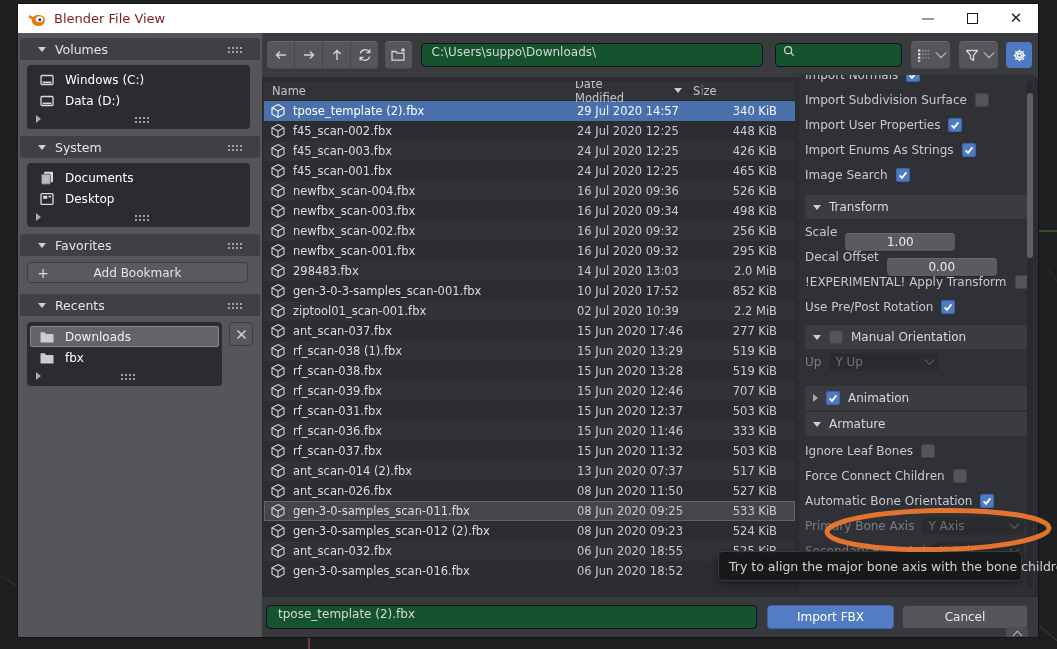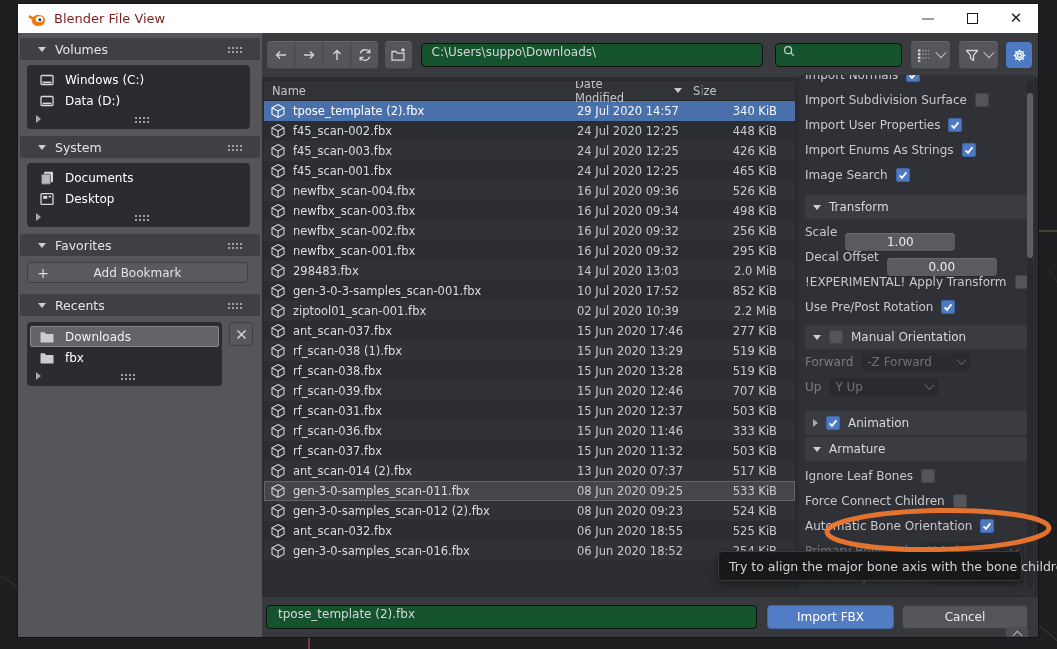--- a/index.html
+++ b/index.html
@@ -582,20 +582,32 @@
                 <svg width="16" height="16" viewBox="0 0 16 16" fill="none" stroke="currentColor" stroke-width="1.1">
                   <path d="M8 1.6 L14 4.8 V11.2 L8 14.4 L2 11.2 V4.8 Z"></path>
                   <path d="M2 4.8 L8 8 L14 4.8"></path>
                   <path d="M8 8 V14.4"></path>
                 </svg>
               </span>
               <span class="fname">ant_scan-014 (2).fbx</span>
               <span class="fdate">13 Jun 2020 07:37</span>
               <span class="fsize">517 KiB</span>
             </div>
+            <div class="frow">
+              <span class="ficon">
+                <svg width="16" height="16" viewBox="0 0 16 16" fill="none" stroke="currentColor" stroke-width="1.1">
+                  <path d="M8 1.6 L14 4.8 V11.2 L8 14.4 L2 11.2 V4.8 Z"></path>
+                  <path d="M2 4.8 L8 8 L14 4.8"></path>
+                  <path d="M8 8 V14.4"></path>
+                </svg>
+              </span>
+              <span class="fname">ant_scan-026.fbx</span>
+              <span class="fdate">08 Jun 2020 11:50</span>
+              <span class="fsize">527 KiB</span>
+            </div>
             <div class="frow hover">
               <span class="ficon">
                 <svg width="16" height="16" viewBox="0 0 16 16" fill="none" stroke="currentColor" stroke-width="1.1">
                   <path d="M8 1.6 L14 4.8 V11.2 L8 14.4 L2 11.2 V4.8 Z"></path>
                   <path d="M2 4.8 L8 8 L14 4.8"></path>
                   <path d="M8 8 V14.4"></path>
                 </svg>
               </span>
               <span class="fname">gen-3-0-samples_scan-011.fbx</span>
               <span class="fdate">08 Jun 2020 09:25</span>
@@ -705,27 +717,20 @@
                   <path d="M1.6 5.4 L4 7.8 L8.4 2.4" stroke="#ffffff" stroke-width="1.8" fill="none"></path>
                 </svg>
               </div>
             </div>
             <div class="phead mt6">
               <span class="tri tri-down"></span>
               <div class="checkbox"></div>
               <span>Manual Orientation</span>
             </div>
             <div class="prow dim">
-              <span class="plabel">Forward</span>
-              <div class="pselect">
-                <span class="psel-val">-Z Forward</span>
-                <span class="chev"></span>
-              </div>
-            </div>
-            <div class="prow dim">
               <span class="plabel">Up</span>
               <div class="pselect">
                 <span class="psel-val">Y Up</span>
                 <span class="chev"></span>
               </div>
             </div>
             <div class="phead mt12">
               <span class="tri tri-right"></span>
               <div class="checkbox checked">
                 <svg width="10" height="10" viewBox="0 0 10 10">

